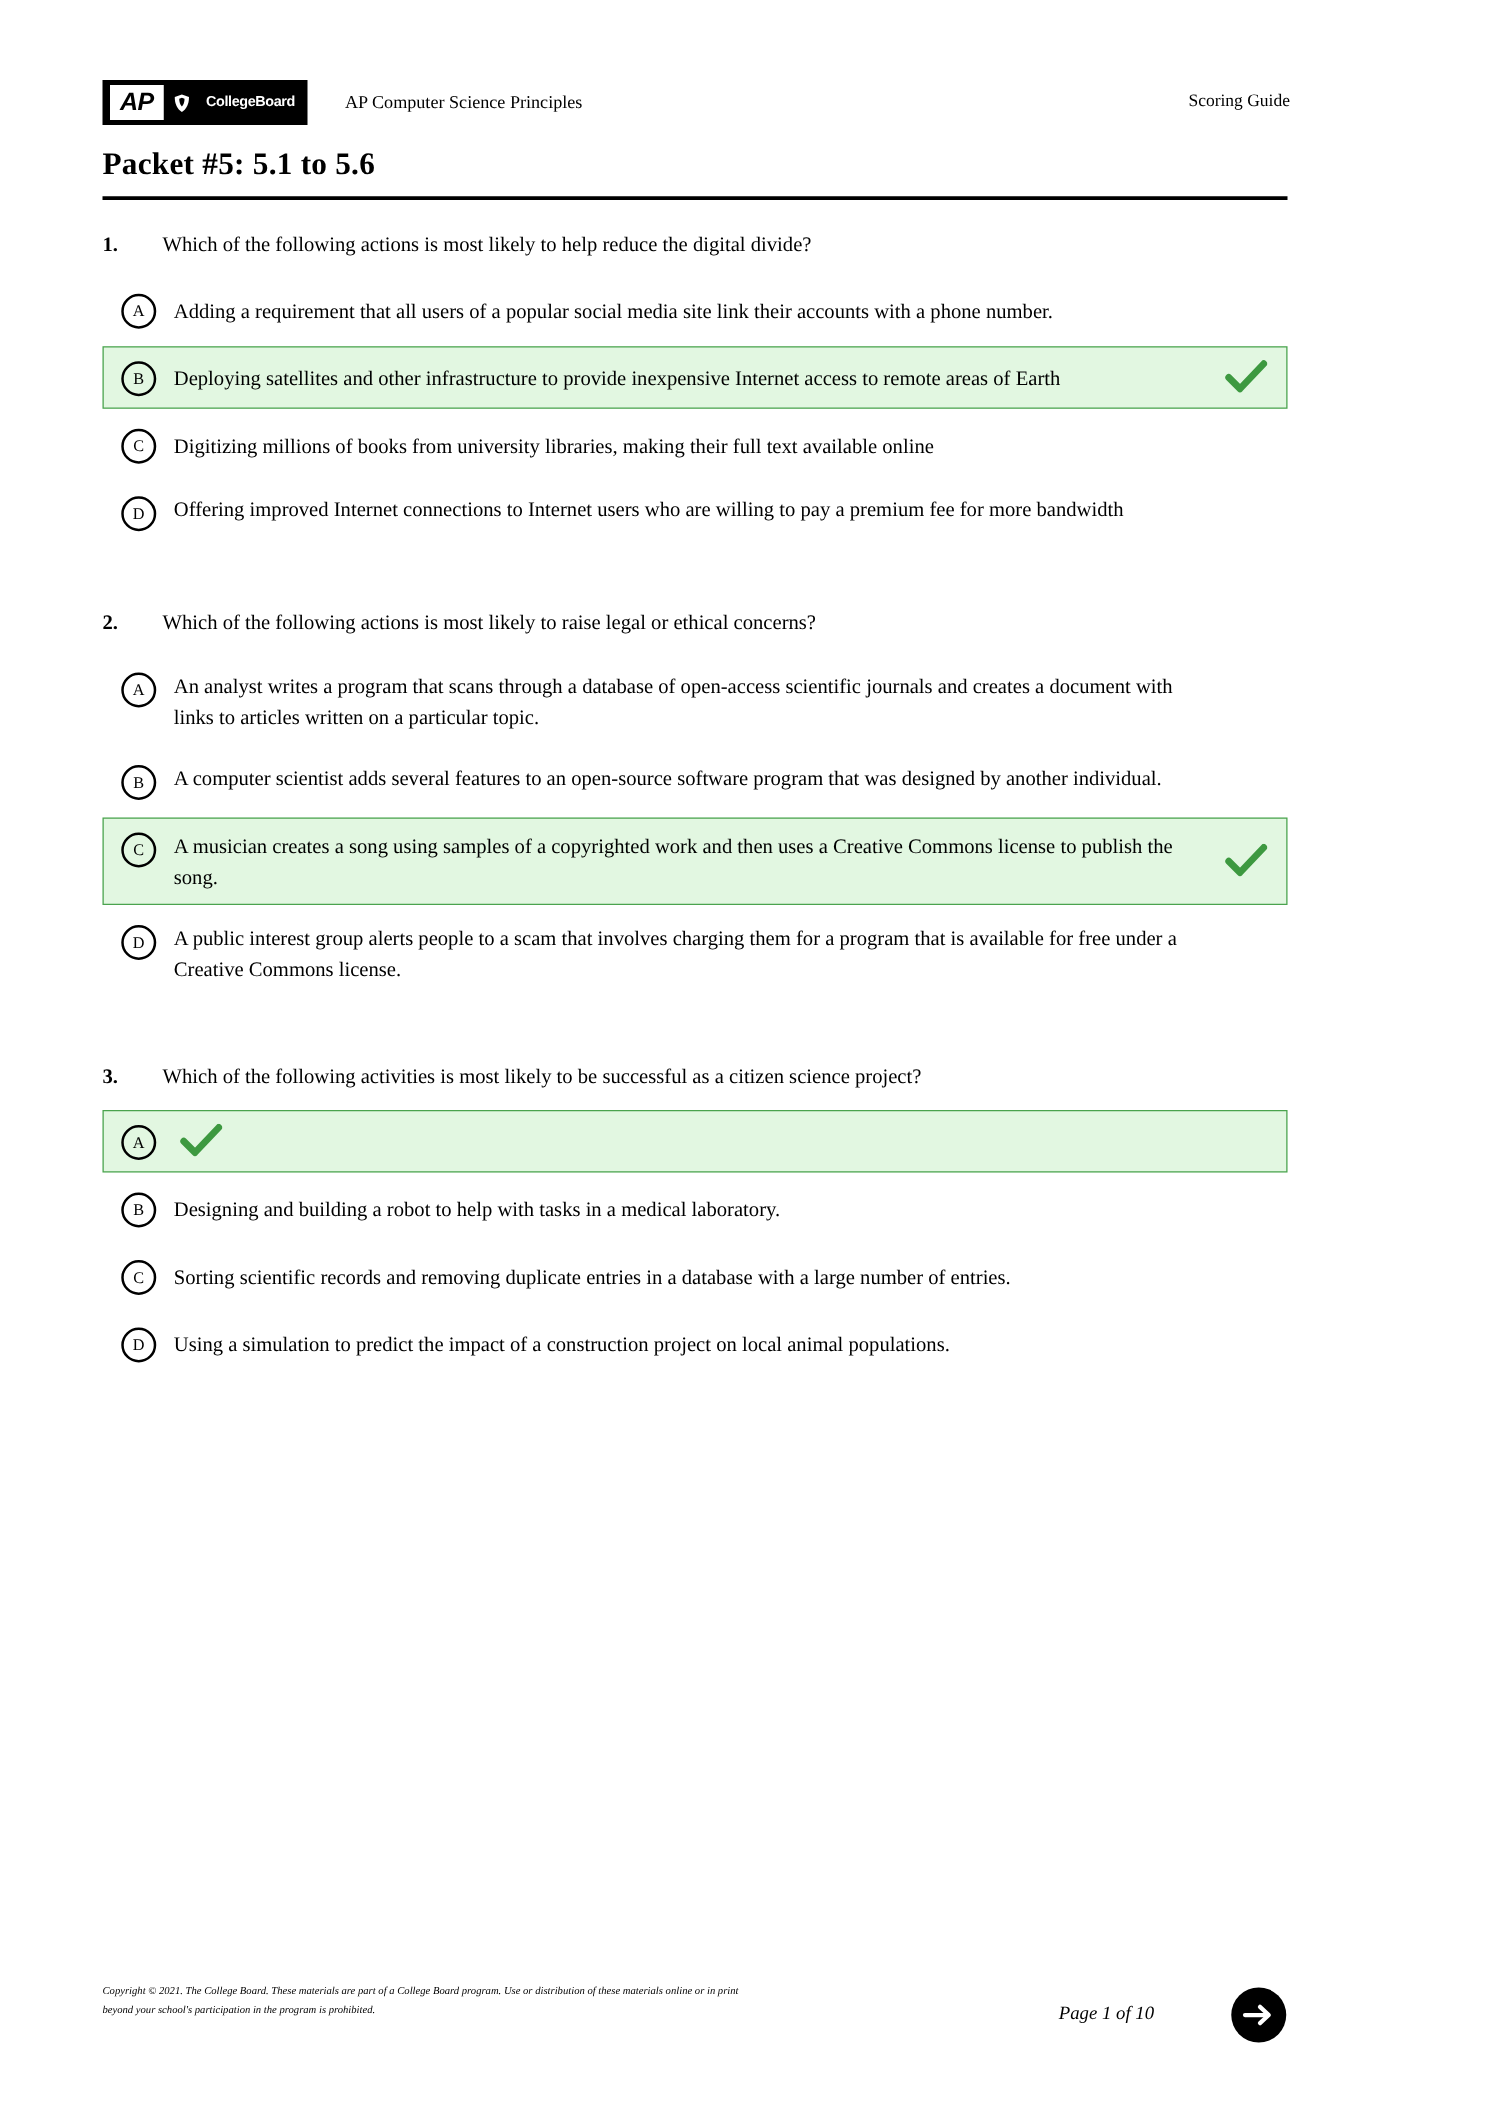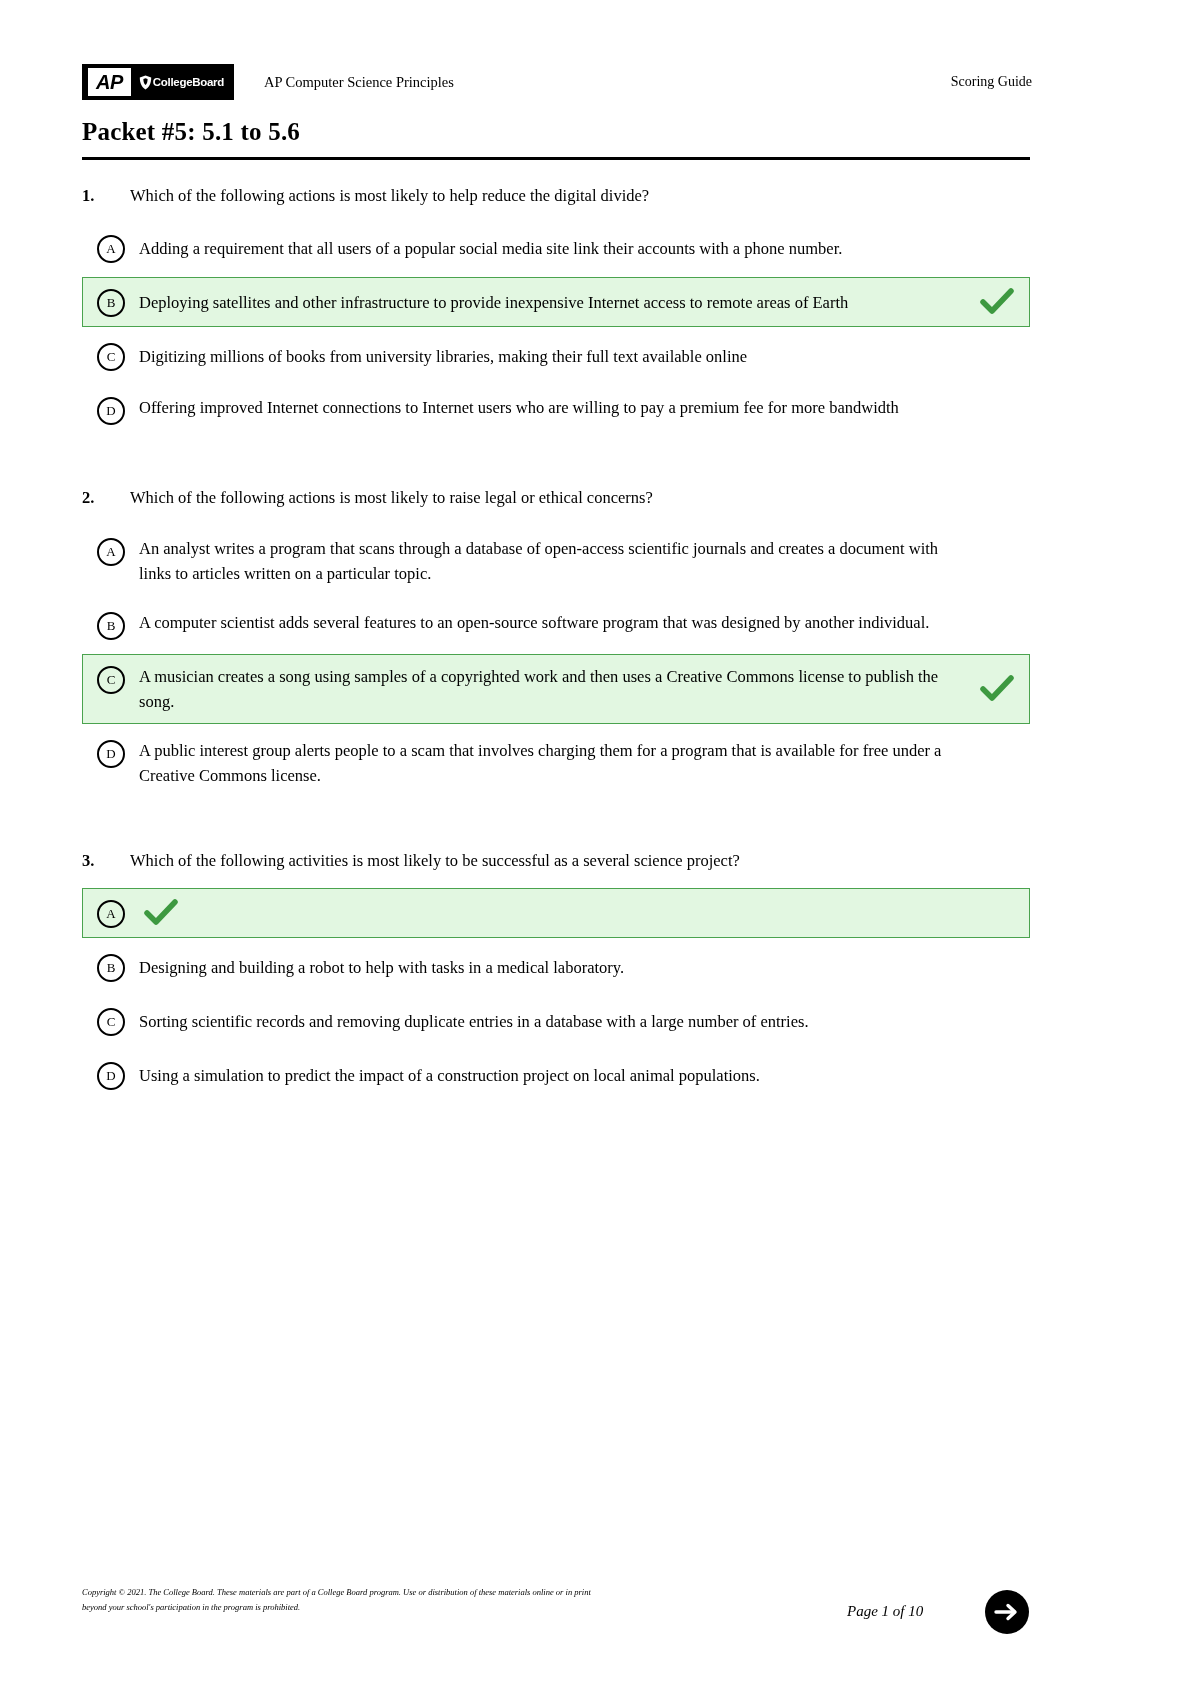--- a/index.html
+++ b/index.html
@@ -51,21 +51,21 @@
     height: 28px;
     margin: 4px 8px 4px 6px;
     padding: 0 8px;
     letter-spacing: -0.5px;
     display: flex;
     align-items: center;
   }
   .logo-cb {
     display: flex;
     align-items: center;
-    gap: 1px;
+    gap: 13px;
   }
   .logo-shield svg { display: block; }
   .logo-cb-text {
     color: #ffffff;
     font-family: "Liberation Sans", sans-serif;
     font-weight: bold;
     font-size: 11.5px;
     letter-spacing: -0.3px;
     white-space: nowrap;
   }
@@ -303,21 +303,21 @@
       <div class="choice">
         <div class="bubble">D</div>
         <div class="choice-text">A public interest group alerts people to a scam that involves charging them for a program that is available for free under a Creative Commons license.</div>
         <div class="check"></div>
       </div>
     </div>
 
     <div class="question-block">
       <div class="question-line">
         <div class="q-num">3.</div>
-        <div class="q-text">Which of the following activities is most likely to be successful as a several science project?</div>
+        <div class="q-text">Which of the following activities is most likely to be successful as a citizen science project?</div>
       </div>
 
       <div class="choice correct">
         <div class="bubble">A</div>
         <div class="check">
           <svg width="34" height="28" viewBox="0 0 34 28">
             <path d="M3 14 L12 23 L31 3" stroke="#3d9940" stroke-width="5.5" fill="none" stroke-linecap="round" stroke-linejoin="round"></path>
           </svg>
         </div>
       </div>

